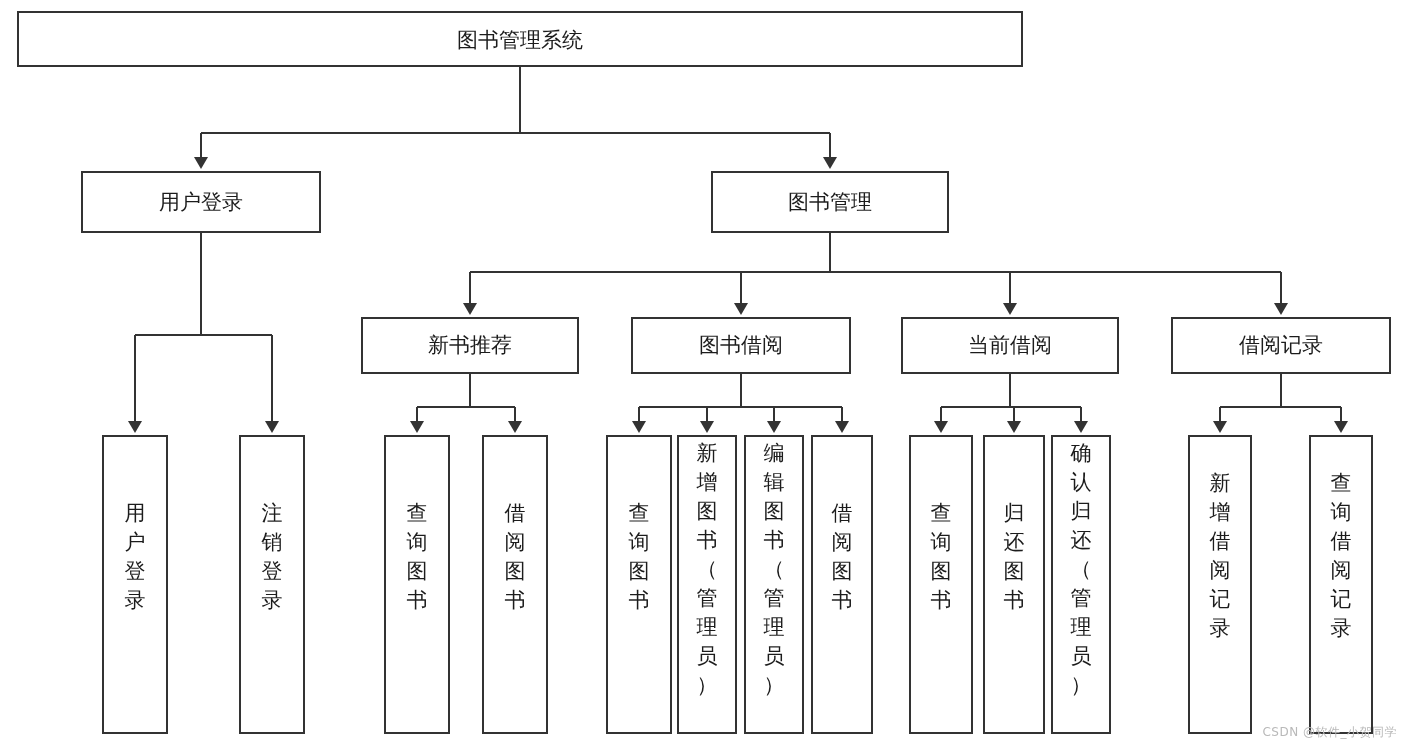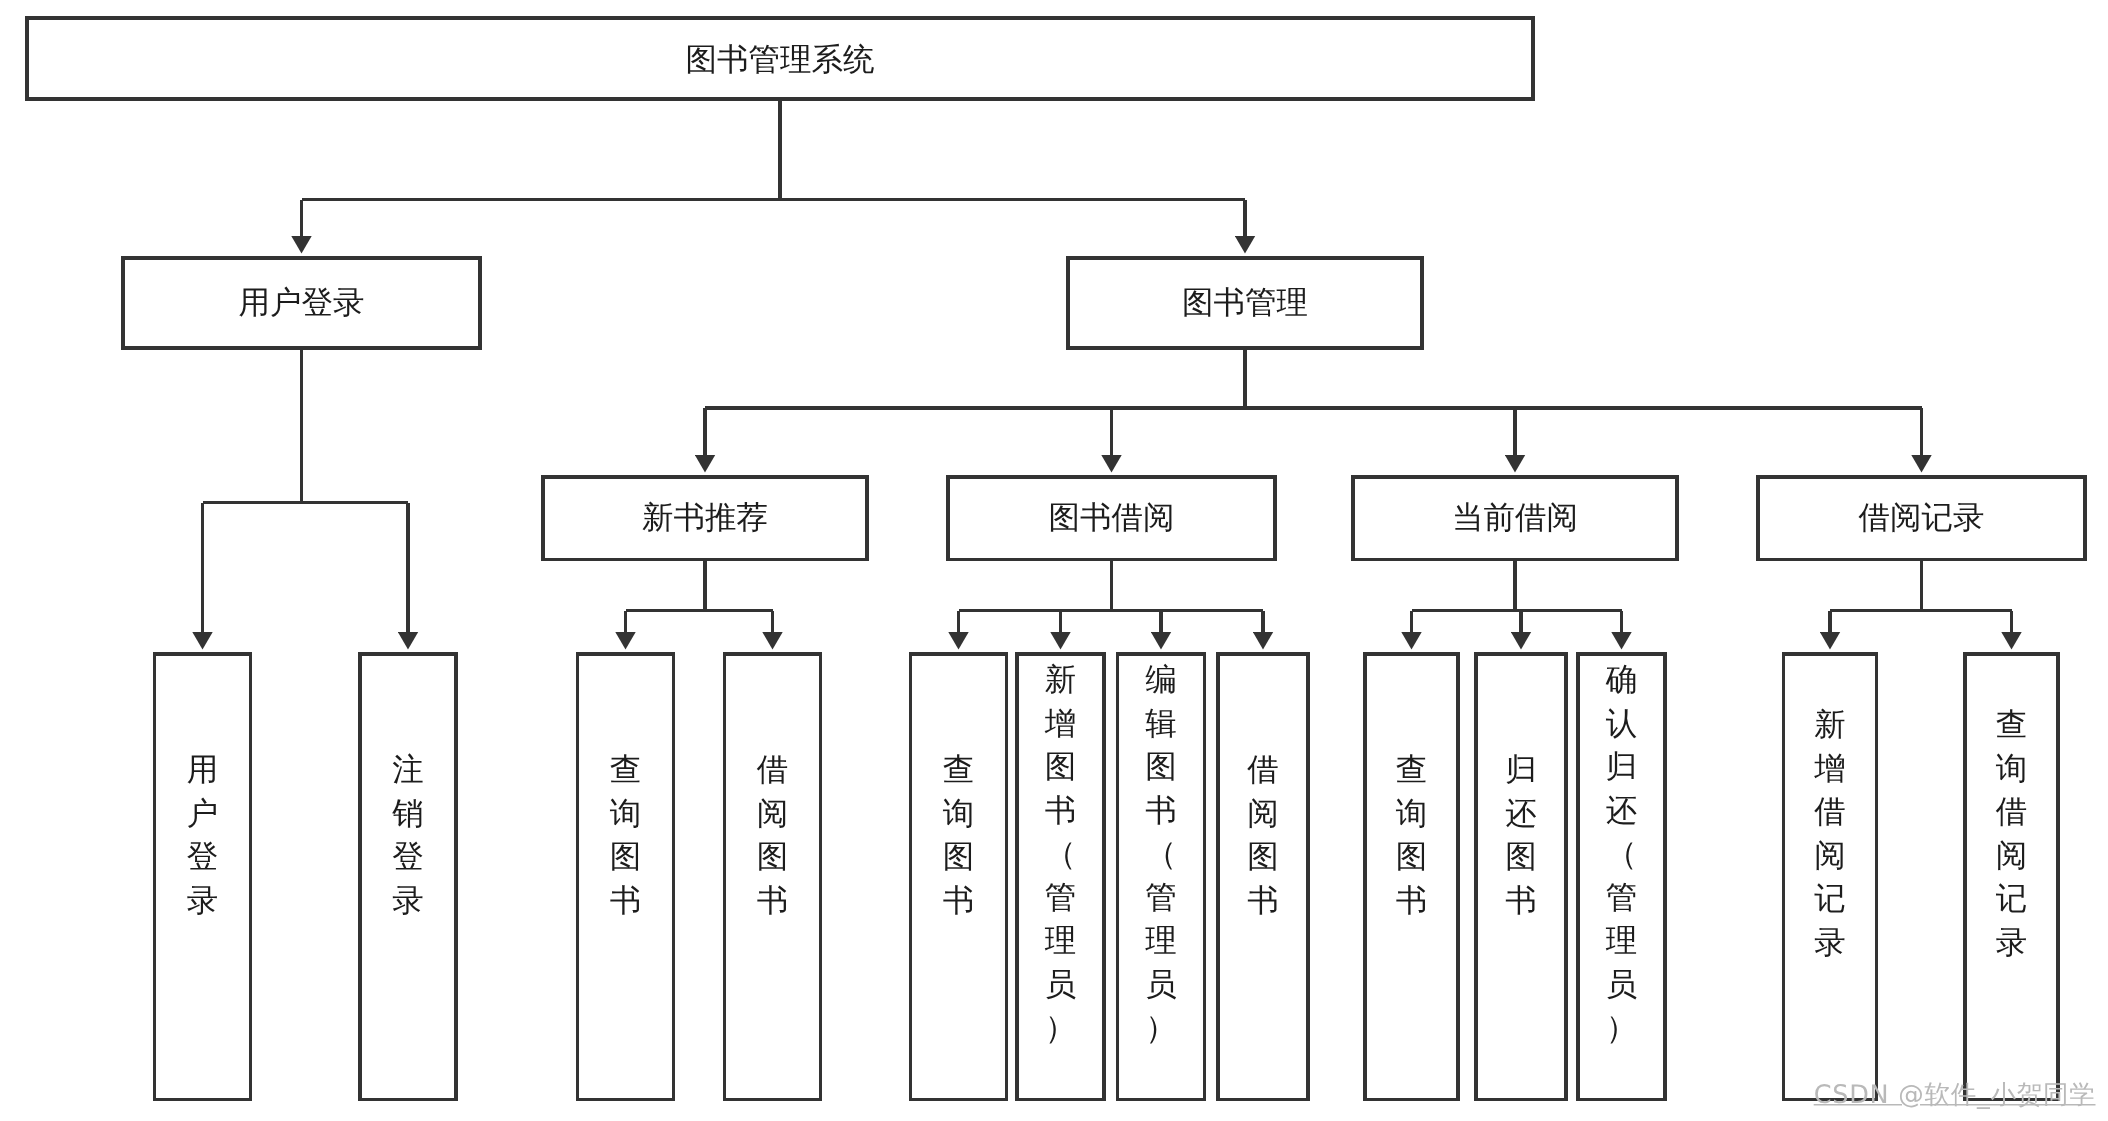--- a/index.html
+++ b/index.html
@@ -53,26 +53,25 @@
   }
   .arrow-head {
     fill: #333333;
     stroke: none;
   }
   .watermark {
     position: absolute;
     right: 8px;
     bottom: 6px;
     font-family: "DejaVu Sans", "Liberation Sans", sans-serif;
-    font-size: 17px;
+    font-size: 12px;
     color: #b9b9b9;
     letter-spacing: 0.5px;
     white-space: nowrap;
     pointer-events: none;
-    text-decoration: underline;
   }
 </style>
 </head>
 <body>
 
 <div id="diagram-root">
   <svg class="flow" viewBox="0 0 1405 747" xmlns="http://www.w3.org/2000/svg">
 
     <defs>
       <marker id="arrowhead" markerWidth="12" markerHeight="14" refX="1" refY="7" orient="auto" markerUnits="userSpaceOnUse">

